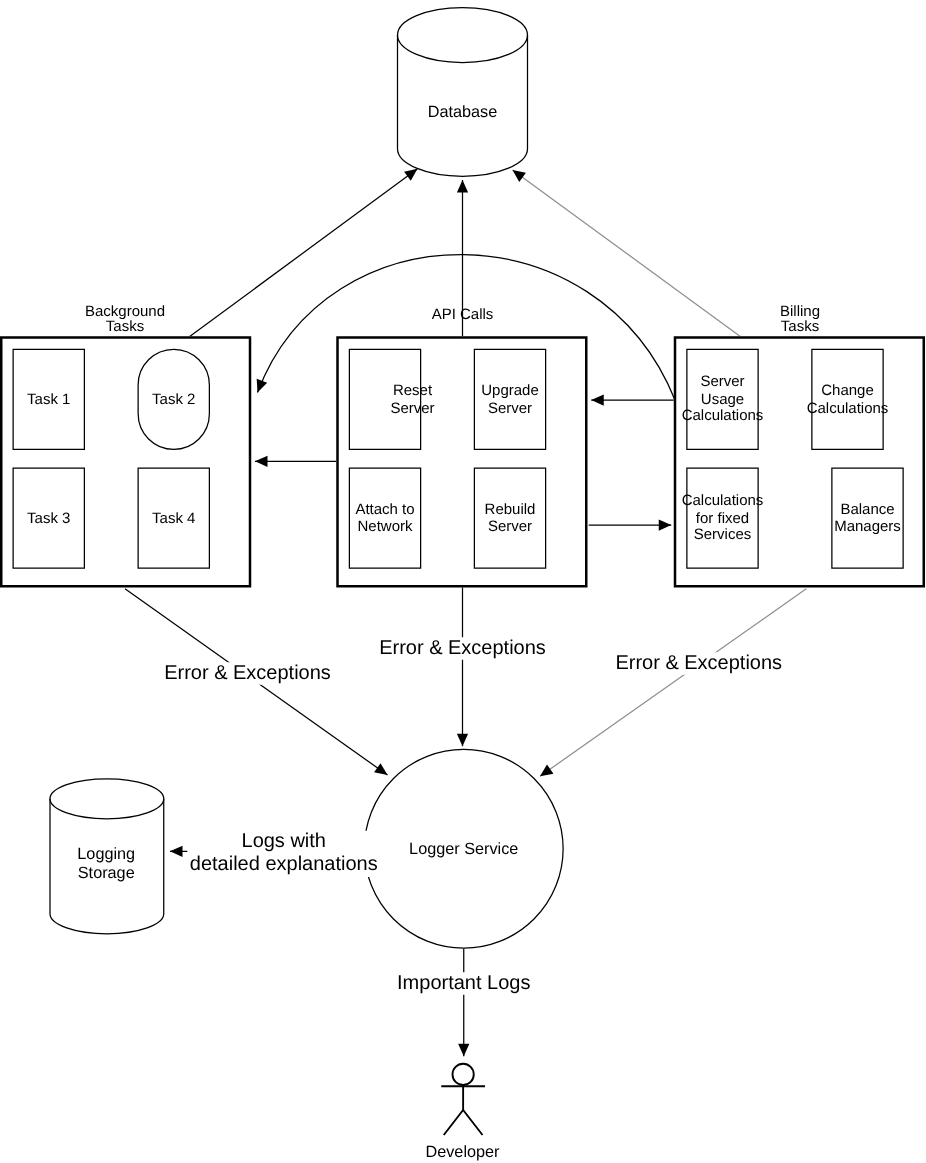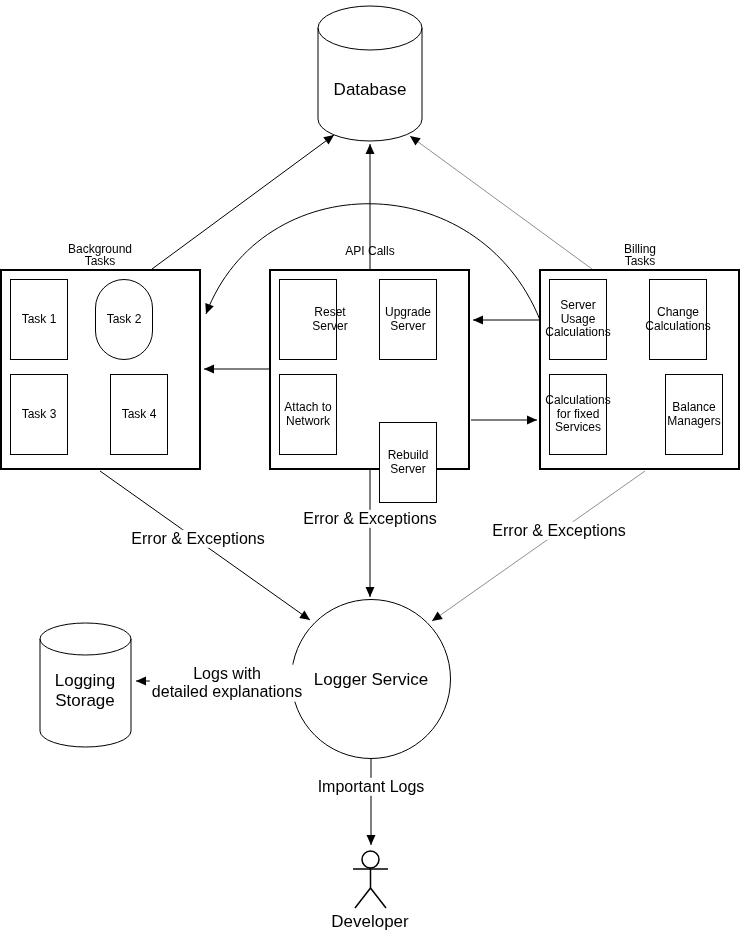--- a/index.html
+++ b/index.html
@@ -20,21 +20,21 @@
   }
   .cell span{display:block;}
   .cell span.w58{max-width:58px;}
   .cell span.w79{max-width:79px;}
   .group-title{
     position:absolute;transform:translateX(-50%);text-align:center;
     font-size:12px;line-height:1.0;white-space:normal;
   }
   .node-label{
     position:absolute;transform:translate(-50%,-50%);text-align:center;
-    font-size:17px;line-height:1.15;white-space:nowrap;
+    font-size:13px;line-height:1.15;white-space:nowrap;
   }
   .node-label.wrap{white-space:normal;}
   .edge-label{
     position:absolute;transform:translate(-50%,-50%);text-align:center;
     font-size:16px;line-height:1.15;white-space:nowrap;
     background:#ffffff;padding:0 2px;
   }
 </style>
 </head>
 <body>
@@ -85,40 +85,40 @@
   <div class="group-box" style="left:269px;top:269px;"></div>
   <div class="group-box" style="left:539px;top:269px;"></div>
 
   <div class="group-title" style="left:100px;top:243px;width:72px;">Background Tasks</div>
   <div class="group-title" style="left:370px;top:245px;width:90px;">API Calls</div>
   <div class="group-title" style="left:640px;top:243px;width:42px;">Billing Tasks</div>
 
   <div class="cell" style="left:10px;top:279px;">
     <span class="w58">Task 1</span>
     </div>
-  <div class="cell" style="left:95px;top:279px;border-radius:31px;">
+  <div class="cell" style="left:110px;top:279px;border-radius:31px;">
     <span class="w58">Task 2</span>
     </div>
   <div class="cell" style="left:10px;top:374px;">
     <span class="w58">Task 3</span>
     </div>
   <div class="cell" style="left:110px;top:374px;">
     <span class="w58">Task 4</span>
     </div>
 
   <div class="cell" style="left:279px;top:279px;padding-left:44px;">
     <span class="w58">Reset Server</span>
     </div>
   <div class="cell" style="left:379px;top:279px;">
     <span class="w58">Upgrade Server</span>
     </div>
   <div class="cell" style="left:279px;top:374px;">
     <span class="w58">Attach to Network</span>
     </div>
-  <div class="cell" style="left:379px;top:374px;margin-top:48px;">
+  <div class="cell" style="left:379px;top:374px;">
     <span class="w58">Rebuild Server</span>
     </div>
 
   <div class="cell" style="left:549px;top:279px;">
     <span class="w79">Server Usage Calculations</span>
     </div>
   <div class="cell" style="left:549px;top:374px;">
     <span class="w79">Calculations for fixed Services</span>
     </div>
   <div class="cell" style="left:649px;top:279px;">

